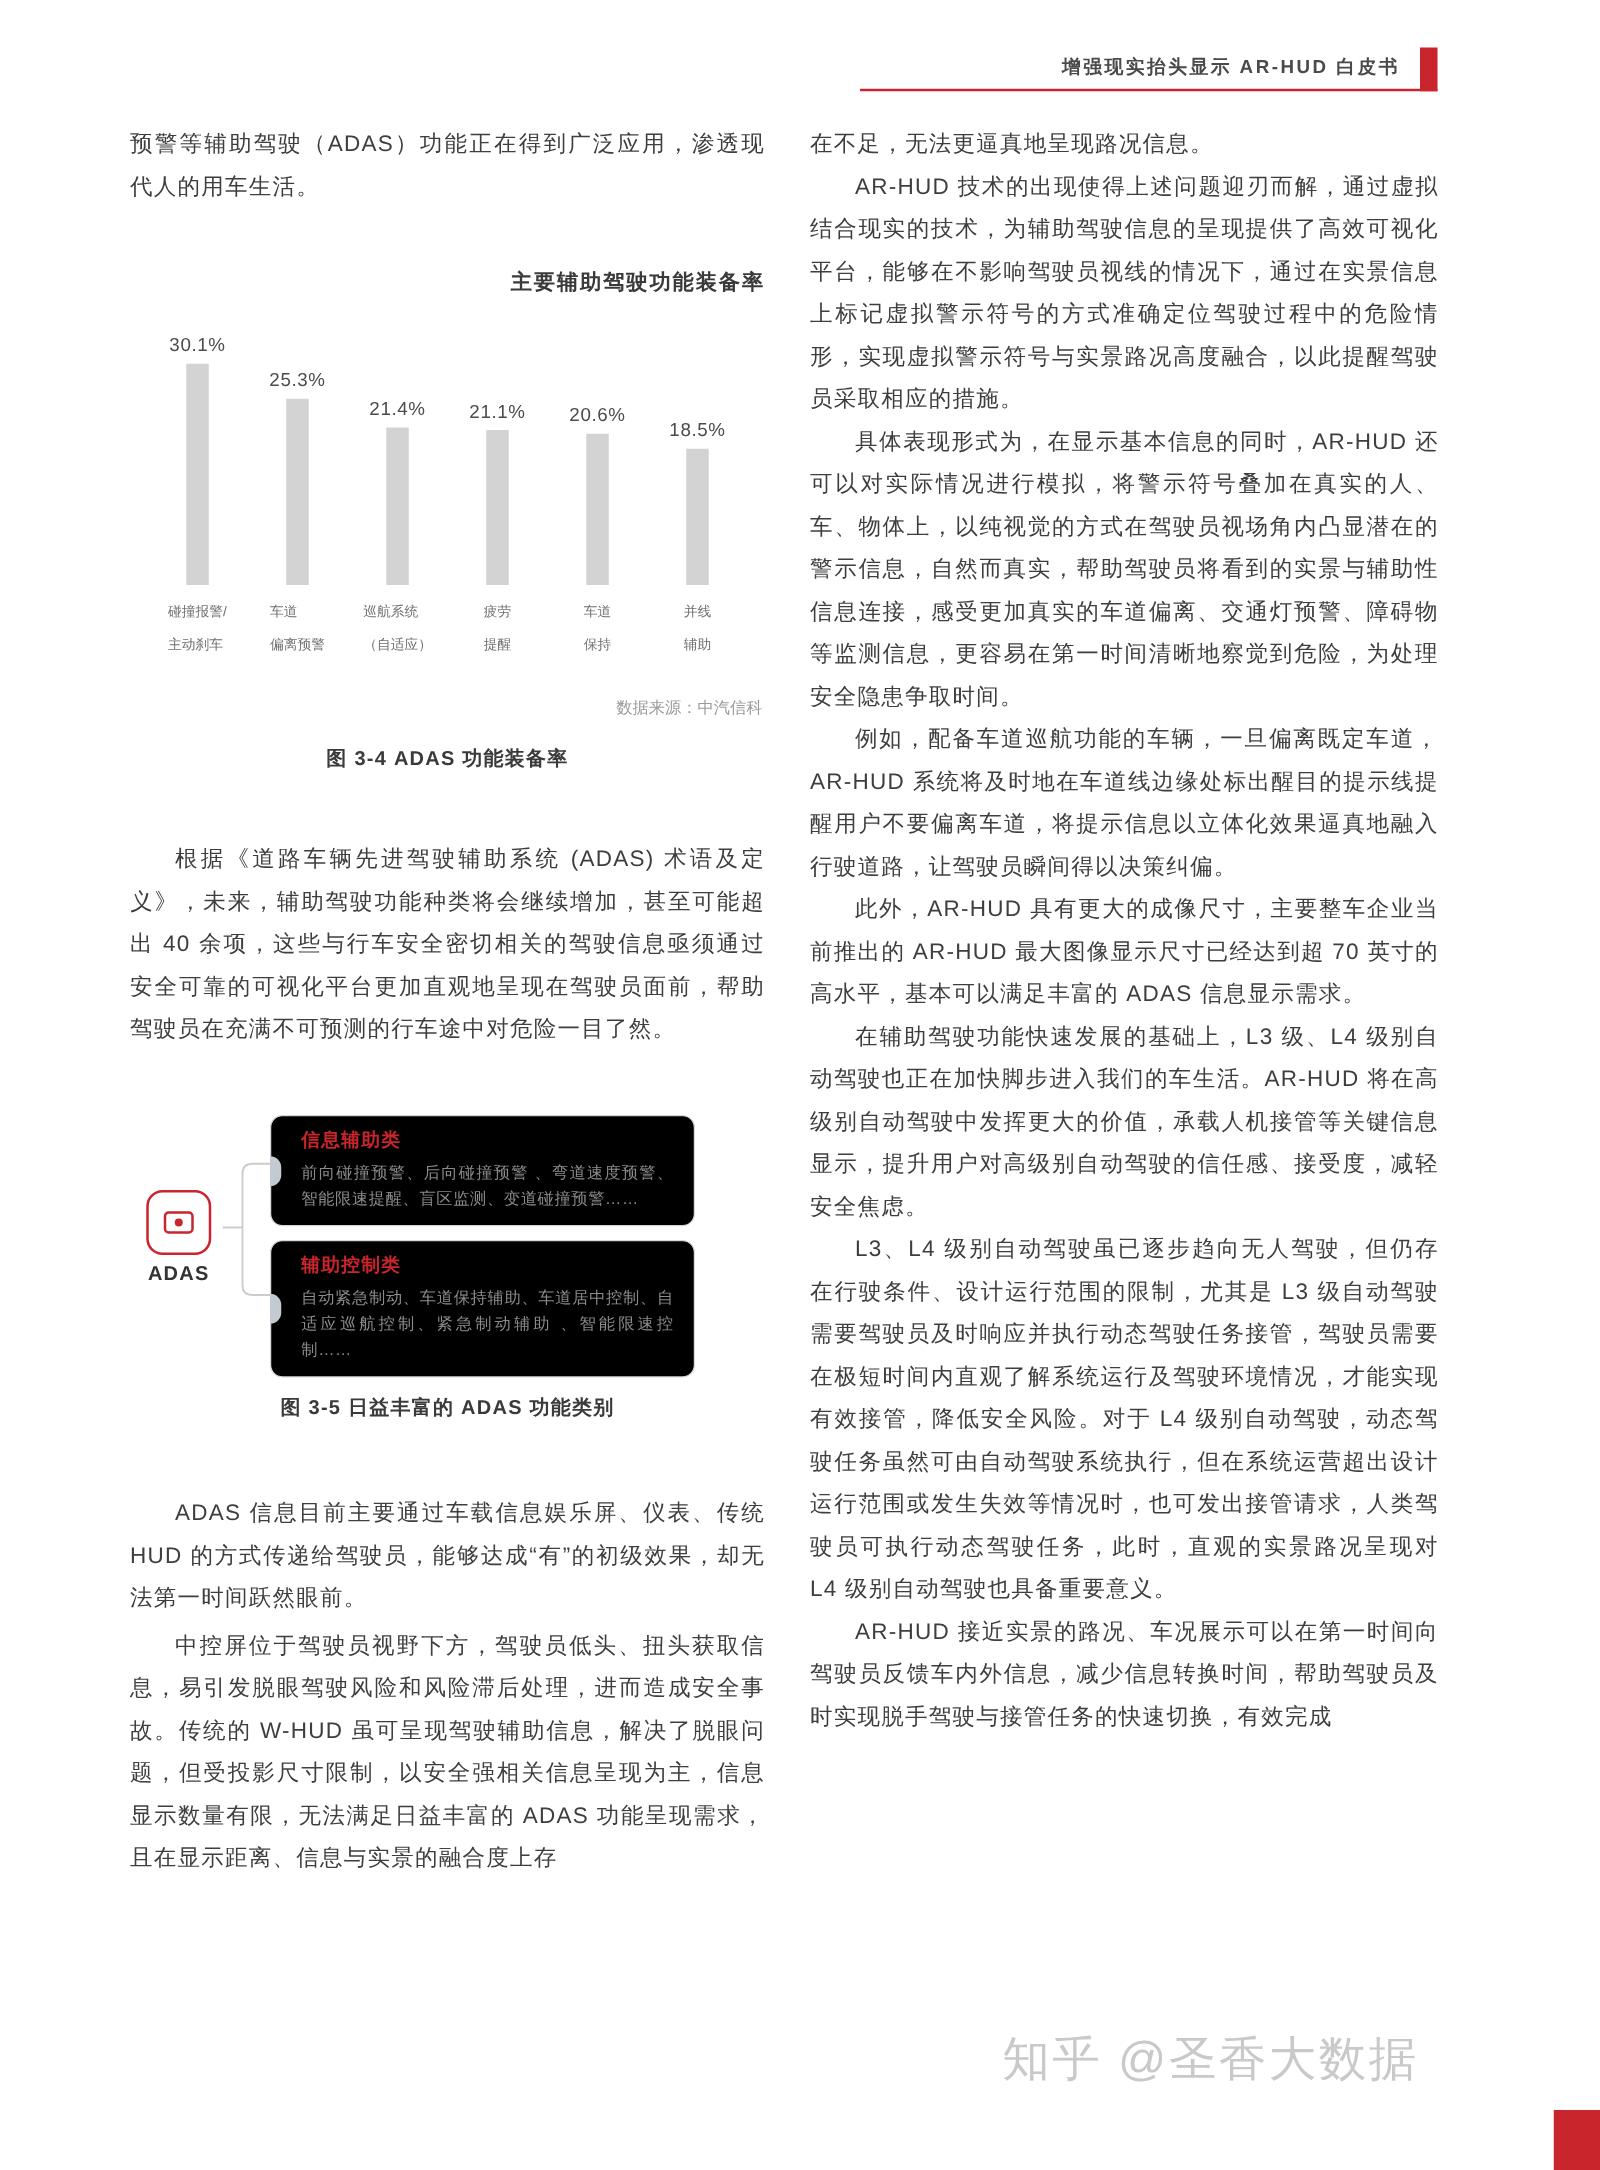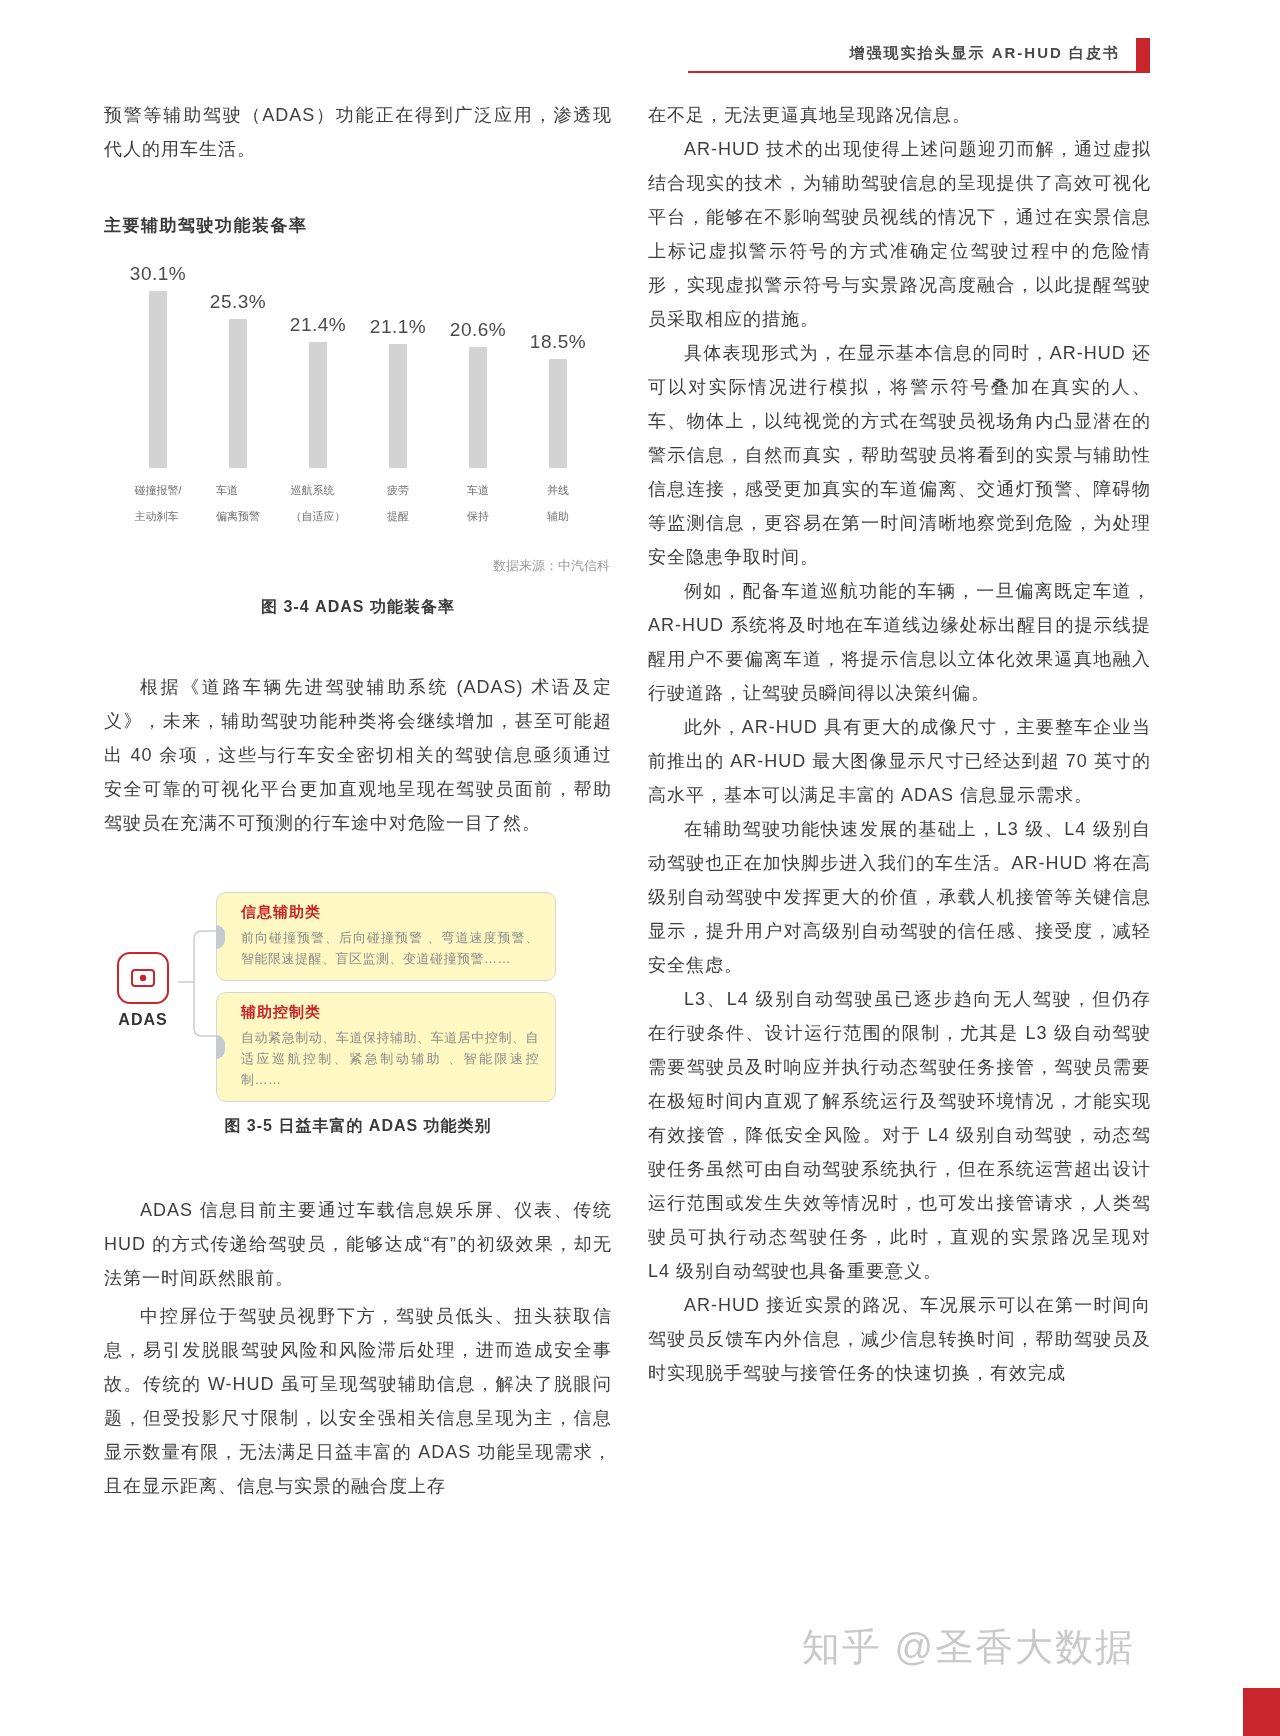--- a/index.html
+++ b/index.html
@@ -39,32 +39,32 @@
   .para{
     font-size:18px; line-height:34px; letter-spacing:1px;
     text-align:justify; color:var(--text);
   }
   .para.indent{ text-indent:2em; }
   .col-right .para{ margin-bottom:0; }
 
   
   .chart{ margin-top:48px; }
   .chart-title{
-    text-align:left; font-size:17px; font-weight:bold; color:#3a3a3a;
+    text-align:right; font-size:17px; font-weight:bold; color:#3a3a3a;
     letter-spacing:1.5px;
   }
   .chart-plot{
     display:flex; justify-content:space-between; margin-top:26px; padding:0 14px;
   }
   .chart-col{ flex:1; display:flex; flex-direction:column; align-items:center; }
   .bar-area{
     height:205px; display:flex; flex-direction:column;
     justify-content:flex-end; align-items:center;
   }
-  .chart-val{ font-size:19px; color:#4c4c4c; margin-bottom:6px; letter-spacing:0.5px; }
+  .chart-val{ font-size:15px; color:#4c4c4c; margin-bottom:6px; letter-spacing:0.5px; }
   .chart-bar{ width:18px; background:var(--bar); }
   .chart-cat{
     margin-top:9px; font-size:11px; line-height:26px; color:#707070;
     white-space:pre-line;
   }
   .chart-source{
     margin-top:28px; text-align:right; font-size:13px; color:#9a9a9a;
     padding-right:2px;
   }
   .fig-caption{
@@ -79,21 +79,21 @@
   .d-icon{
     width:52px; height:52px; margin:0 auto; border:2px solid var(--accent);
     border-radius:13px; display:flex; align-items:center; justify-content:center;
   }
   .d-icon svg{ display:block; }
   .d-label{ margin-top:7px; font-size:16px; font-weight:bold; color:#333; letter-spacing:1px; }
   .d-connector{ position:absolute; left:74px; top:0; }
   .d-box{
     position:absolute; left:112px; width:340px;
     border:1px solid #d6d6d6; border-radius:10px;
-    padding:10px 16px 11px 24px; background:#fef9c3;
+    padding:10px 16px 11px 24px; background:#000000;
   }
   .d-box.box-0{ top:0; }
   .d-box.box-1{ top:100px; }
   .d-tab{
     position:absolute; left:-1px; top:50%; transform:translateY(-50%);
     width:9px; height:24px; background:#c3cad1; border-radius:0 12px 12px 0;
   }
   .d-box-title{ color:var(--accent); font-weight:bold; font-size:15px; letter-spacing:1px; }
   .d-box-body{
     margin-top:5px; font-size:13px; line-height:21px; color:#8b8b8b;

